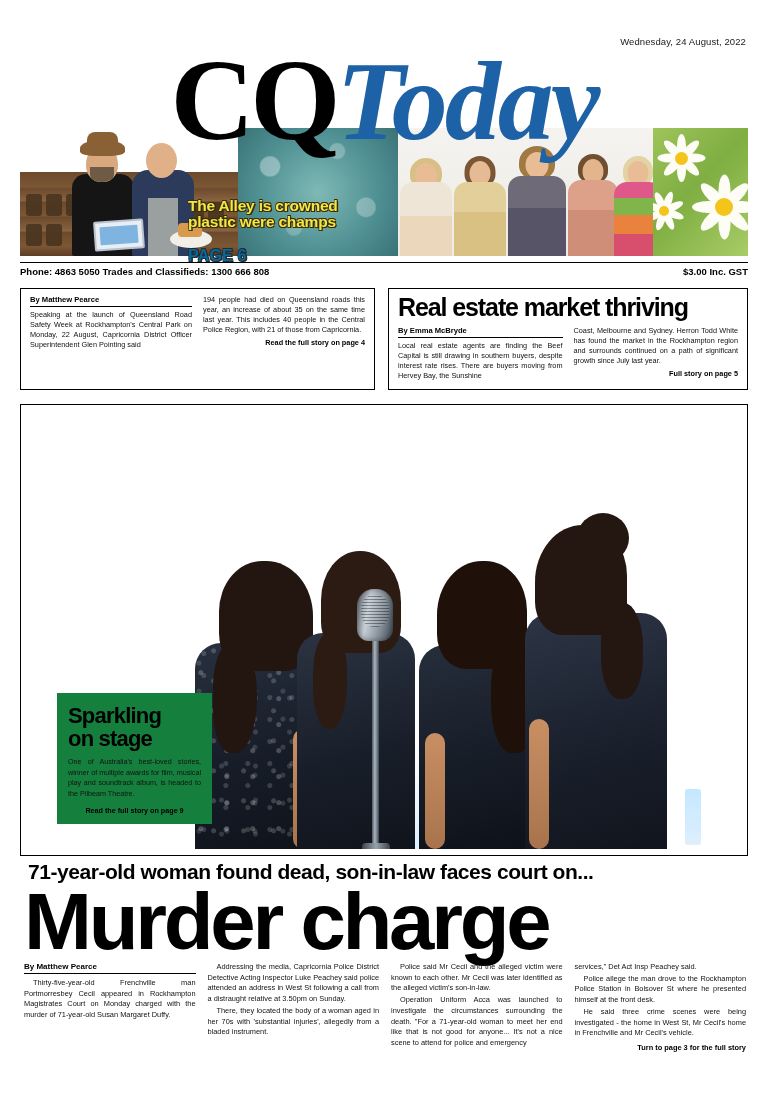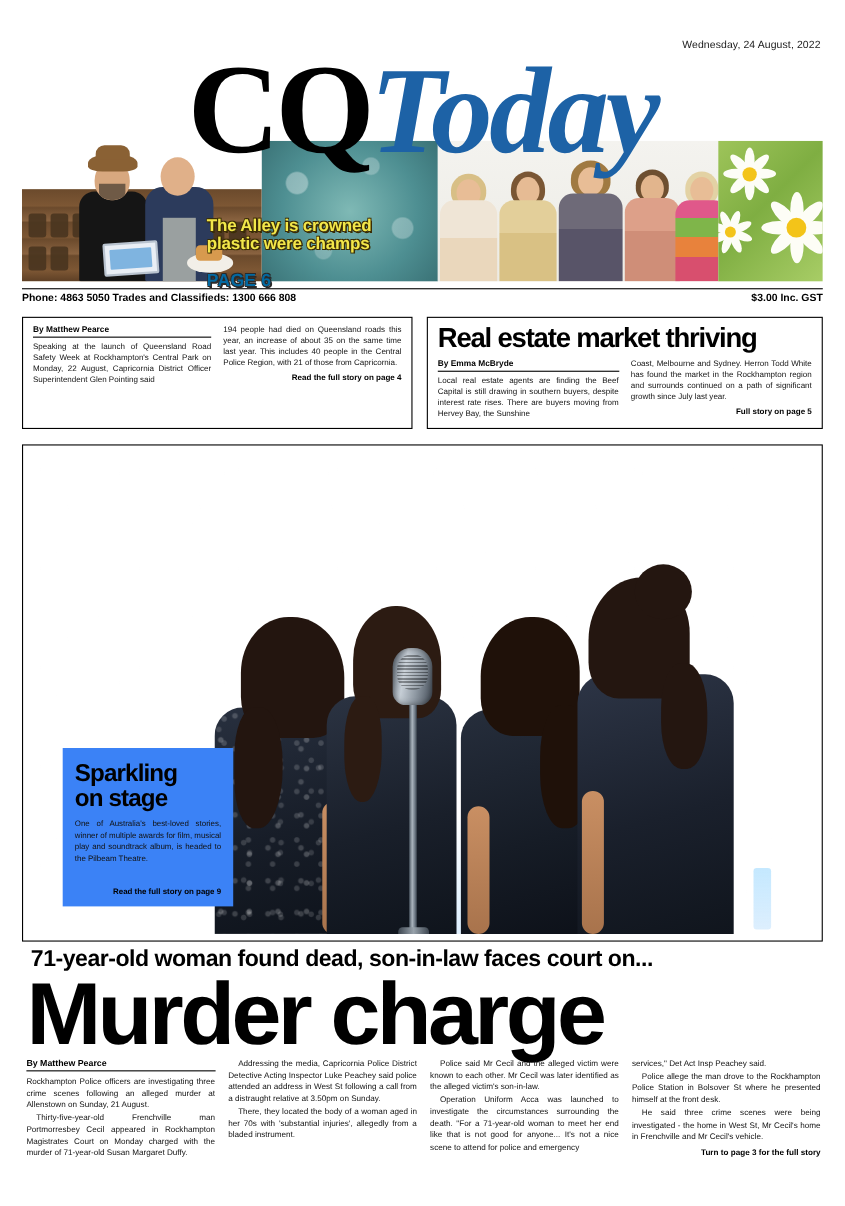--- a/index.html
+++ b/index.html
@@ -348,40 +348,40 @@
     position:absolute; right:40px; bottom:4px; width:16px; height:56px;
     background: linear-gradient(180deg, rgba(190,230,255,.9), rgba(120,190,250,.25));
     border-radius:3px; filter: blur(.6px);
   }
 
   
   .caption-box {
     position: absolute;
     left: 30px; bottom: 25px;
     width: 155px;
-    background: #3b82f6;
+    background: #15803d;
     padding: 11px 11px 9px 11px;
     z-index: 9;
   }
   .cap-head {
     font-weight: bold;
     font-size: 22px;
     line-height: 1.06;
     letter-spacing: -0.8px;
     color: #000;
     margin-bottom: 7px;
   }
   .cap-body {
     font-size: 7.2px;
     line-height: 1.45;
     color: #111;
     text-align: justify;
   }
   .cap-more {
-    font-size: 7.2px; font-weight: bold; text-align: right; margin-top: 20px; color:#000;
+    font-size: 7.2px; font-weight: bold; text-align: center; margin-top: 7px; color:#000;
   }
 
   
   .kicker {
     position: absolute;
     top: 860px; left: 28px;
     font-size: 21px;
     font-weight: bold;
     letter-spacing: -0.45px;
     color: #000;
@@ -629,21 +629,20 @@
     </div>
   </div>
 
   <div class="kicker">71-year-old woman found dead, son-in-law faces court on...</div>
   <div class="mainhead">Murder charge</div>
 
   <div class="bottom-cols">
 
     <div class="bc">
       <div class="bc-byline">By Matthew Pearce</div>
-      <div class="bc-p">Rockhampton Police officers are investigating three crime scenes following an alleged murder at Allenstown on Sunday, 21 August.</div>
       <div class="bc-p indent">Thirty-five-year-old Frenchville man Portmorresbey Cecil appeared in Rockhampton Magistrates Court on Monday charged with the murder of 71-year-old Susan Margaret Duffy.</div>
     </div>
 
     <div class="bc">
       <div class="bc-p indent">Addressing the media, Capricornia Police District Detective Acting Inspector Luke Peachey said police attended an address in West St following a call from a distraught relative at 3.50pm on Sunday.</div>
       <div class="bc-p indent">There, they located the body of a woman aged in her 70s with 'substantial injuries', allegedly from a bladed instrument.</div>
     </div>
 
     <div class="bc">
       <div class="bc-p indent">Police said Mr Cecil and the alleged victim were known to each other. Mr Cecil was later identified as the alleged victim's son-in-law.</div>

